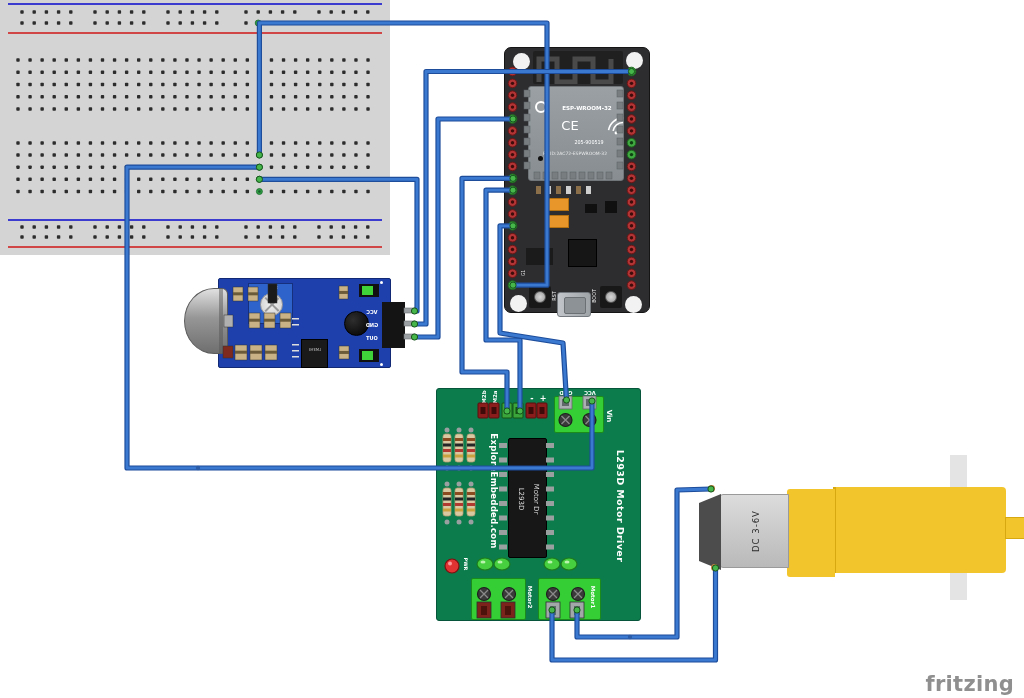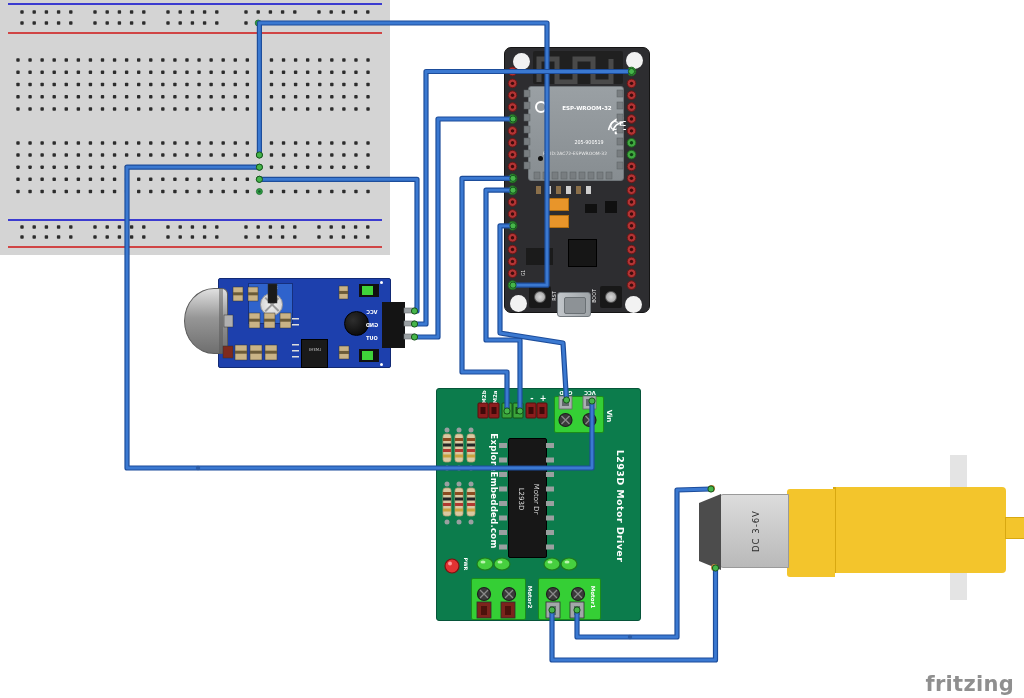--- a/index.html
+++ b/index.html
@@ -43,21 +43,21 @@
     <div class="mhole" style="left:5px;top:247px;"></div>
     <div class="mhole" style="left:120px;top:248px;"></div>
     <div class="abs" style="left:28px;top:3px;width:90px;height:33px;background:#202020;border-radius:2px;">
       <svg width="90" height="33">
         <path d="M6,31 V8 H24 V31 H42 V8 H60 V31 H78 V8" stroke="#4a4a4a" stroke-width="5" fill="none"></path>
       </svg>
     </div>
     <div id="esp-module">
       <div class="abs" style="left:6px;top:14px;width:12px;height:12px;border:2px solid #fff;border-radius:50%;"></div>
       <span class="lbl" style="left:58px;top:21px;transform:translate(-50%,-50%) scale(.62);font-size:9px;color:#fff;font-weight:bold;">ESP-WROOM-32</span>
-      <span class="lbl" style="left:41px;top:38px;transform:translate(-50%,-50%);font-size:13px;color:#fff;margin-left:48px;">CE</span>
+      <span class="lbl" style="left:41px;top:38px;transform:translate(-50%,-50%);font-size:13px;color:#fff;">CE</span>
       <svg class="abs" style="left:78px;top:28px;" width="26" height="24">
         <g stroke="#fff" stroke-width="1.6" fill="none" transform="rotate(-40 13 14)">
           <path d="M9.5,14.5 a5 5 0 0 1 7 0"></path>
           <path d="M6.5,11 a10 10 0 0 1 13 0"></path>
           <path d="M3.5,7.5 a15 15 0 0 1 19 0"></path>
         </g>
         <circle cx="9" cy="18" r="1.4" fill="#fff"></circle>
       </svg>
       <span class="lbl" style="left:60px;top:55px;transform:translate(-50%,-50%) scale(.6);font-size:8px;color:#fff;">205-900519</span>
       <span class="lbl" style="left:46px;top:66px;transform:translate(-50%,-50%) scale(.6);font-size:7.5px;color:#e8e8e8;">FC ID:2AC72-ESPWROOM-32</span>

